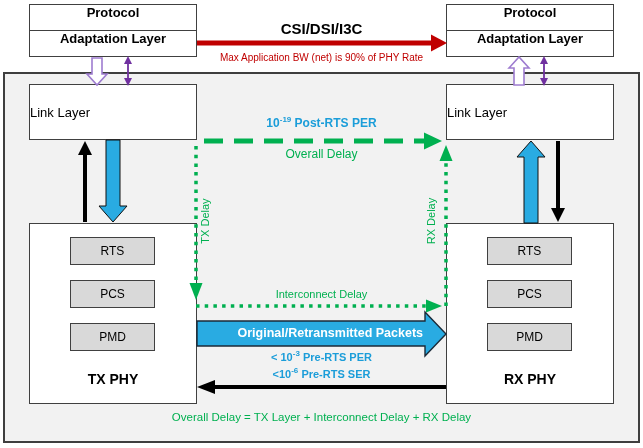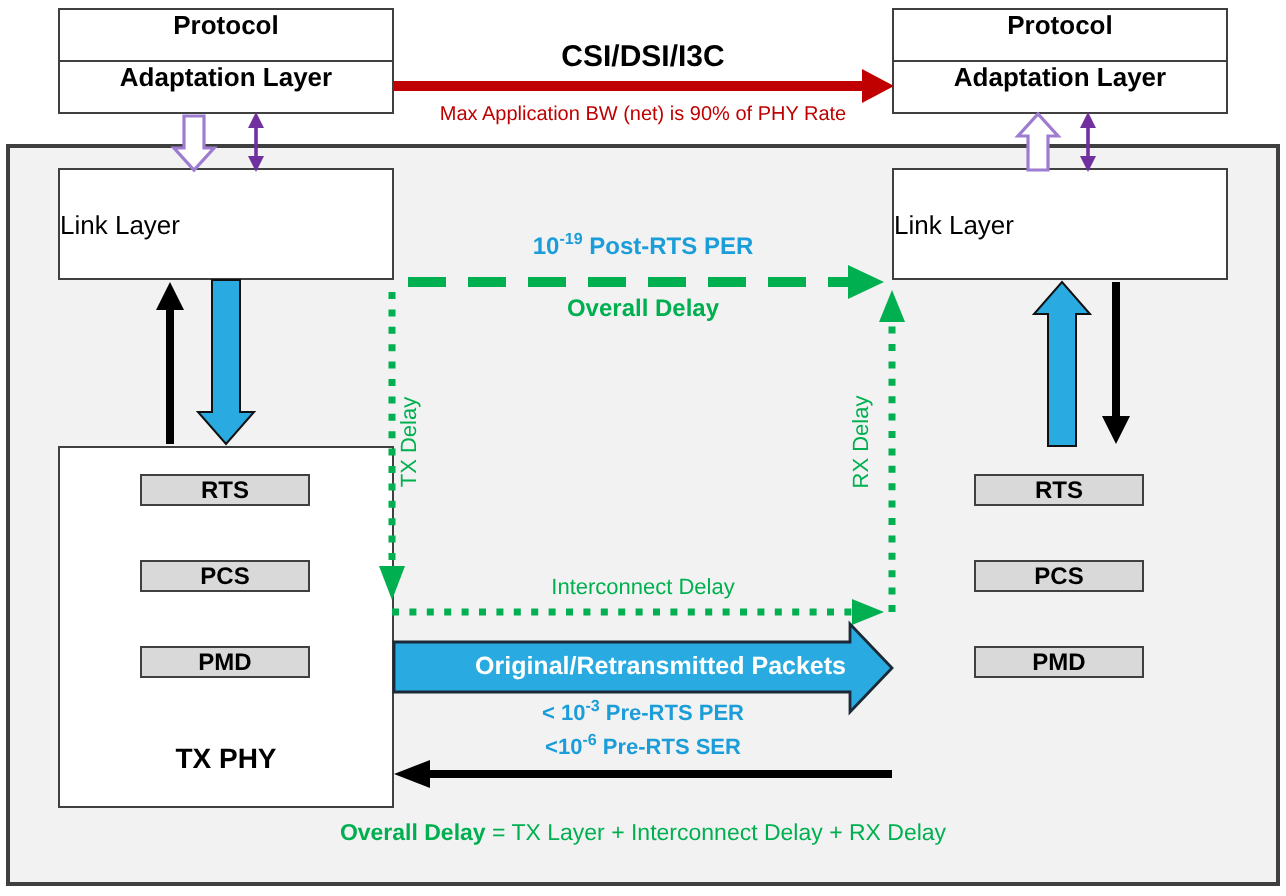--- a/index.html
+++ b/index.html
@@ -22,35 +22,35 @@
   .panel{position:absolute;left:3px;top:72px;width:637px;height:371px;
     background:var(--panel-fill,#F2F2F2);border:2px solid var(--panel-border,#3F3F3F);
     box-sizing:border-box;z-index:0;}
   
   .wbox{position:absolute;background:#fff;border:1.6px solid var(--box-border,#404040);
     box-sizing:border-box;z-index:1;}
   .center-lbl{display:flex;align-items:center;height:100%;
     font-weight:normal;font-size:13px;}
   .phy-lbl{position:absolute;left:0;right:0;bottom:16px;text-align:center;
     font-weight:bold;font-size:14px;}
-  .block{position:absolute;width:85px;height:16px;background:var(--block-fill,#D9D9D9);
+  .block{position:absolute;width:85px;height:28px;background:var(--block-fill,#D9D9D9);
     border:1.4px solid var(--box-border,#404040);box-sizing:border-box;z-index:2;
-    display:flex;align-items:center;justify-content:center;font-weight:bold;font-size:12px;}
+    display:flex;align-items:center;justify-content:center;font-weight:normal;font-size:12px;}
   
   .connectors{position:absolute;left:0;top:0;width:643px;height:448px;z-index:4;pointer-events:none;}
   .st-red{stroke:var(--red,#C00000);}  .f-red{fill:var(--red,#C00000);}
   .st-green{stroke:var(--green,#00B050);} .f-green{fill:var(--green,#00B050);}
   .f-bluefill{fill:var(--blue-fill,#29ABE2);}
   .st-purple{stroke:var(--purple,#7030A0);} .f-purple{fill:var(--purple,#7030A0);}
   .st-purplelight{stroke:var(--purple-light,#9E7CD0);}
   
   .ann{position:absolute;z-index:5;text-align:center;}
   .blue-t{color:var(--blue-text,#1B9DD9);font-weight:bold;}
   .green-t{color:var(--green,#00B050);}
-  .green-b{color:var(--green,#00B050);font-weight:bold;}
+  .green-b{color:var(--green,#00B050);font-weight:normal;}
   sup{font-size:8px;vertical-align:super;line-height:0;}
   .rot{transform:rotate(-90deg);transform-origin:center center;}
   .packets-lbl{color:#fff;font-weight:bold;font-size:12.5px;}
 </style>
 </head>
 <body>
 
 <div class="page">
 
   <div class="stack" style="left:29px">
@@ -82,20 +82,23 @@
   </div>
   <div class="wbox" style="left:446px;top:84px;width:168px;height:56px;">
     <div class="center-lbl">
         <span>Link Layer</span>
       </div>
   </div>
 
   <div class="wbox" style="left:29px;top:223px;width:168px;height:181px;">
     <div class="phy-lbl">TX PHY</div>
   </div>
+  <div class="wbox" style="left:446px;top:223px;width:168px;height:181px;">
+    <div class="phy-lbl">RX PHY</div>
+  </div>
 
   <div class="block" style="left:70px;top:237px;">
       <span>RTS</span>
     </div>
   <div class="block" style="left:70px;top:280px;">
       <span>PCS</span>
     </div>
   <div class="block" style="left:70px;top:323px;">
       <span>PMD</span>
     </div>

